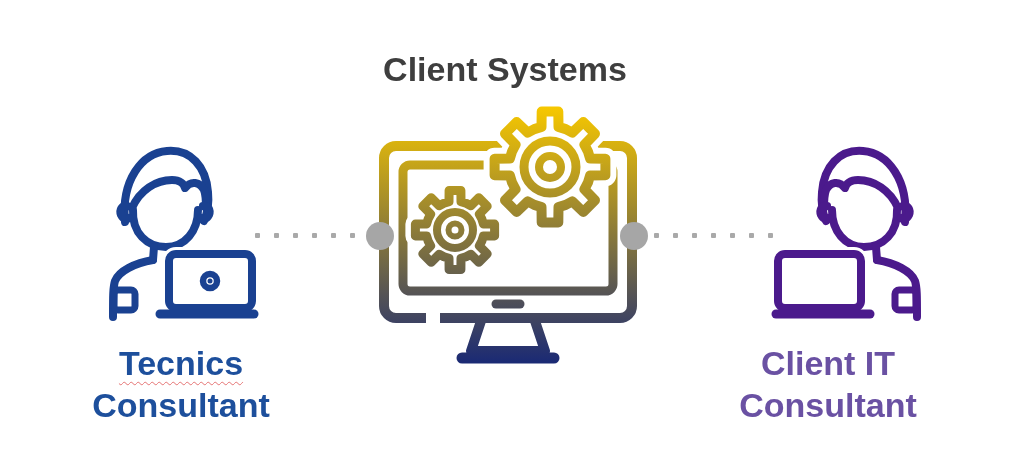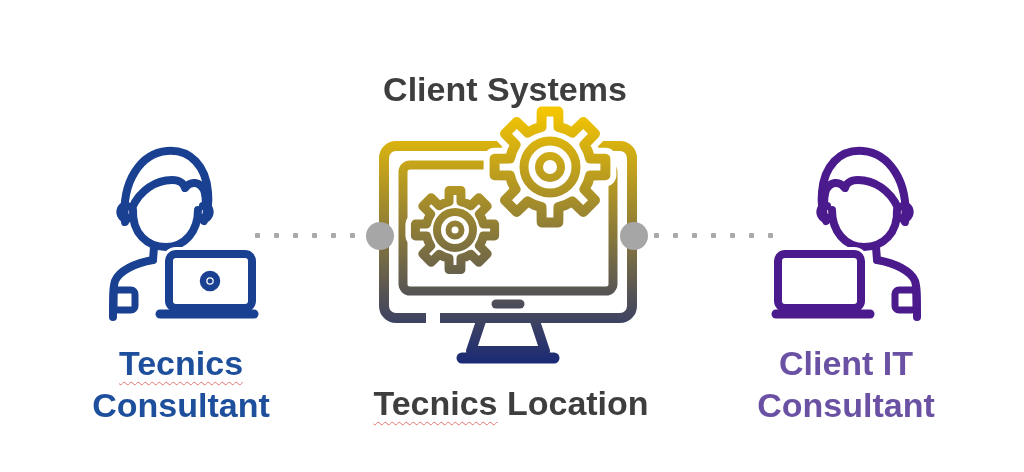--- a/index.html
+++ b/index.html
@@ -34,21 +34,21 @@
       <rect x="24" y="160" width="21" height="20" rx="4" stroke-width="7"></rect>
       <rect x="79" y="124" width="83" height="54" rx="7" stroke="#fff" stroke-width="14" fill="#fff"></rect>
       <rect x="79" y="124" width="83" height="54" rx="7" fill="#fff"></rect>
       <path d="M70,184 L164,184" stroke-width="9"></path>
     </g>
   </defs>
 </svg>
 
 <div id="canvas" style="background: rgb(255, 255, 255);">
 
-  <div class="title" style="left: 505px; top: 68px; color: rgb(62, 62, 62);">Client Systems</div>
+  <div class="title" style="left: 505px; top: 48px; color: rgb(62, 62, 62);">Client Systems</div>
 
   <div class="dots" style="left:255px;top:233px">
       <span class="dot" style="background: rgb(169, 169, 169);"></span>
       <span class="dot" style="background: rgb(169, 169, 169);"></span>
       <span class="dot" style="background: rgb(169, 169, 169);"></span>
       <span class="dot" style="background: rgb(169, 169, 169);"></span>
       <span class="dot" style="background: rgb(169, 169, 169);"></span>
       <span class="dot" style="background: rgb(169, 169, 169);"></span>
     </div>
   <div class="dots" style="left:654px;top:233px">
@@ -97,23 +97,19 @@
   </svg>
 
   <div class="endpoint" style="left: 366px; top: 222px; background: rgb(166, 166, 166);"></div>
   <div class="endpoint" style="left: 620px; top: 222px; background: rgb(166, 166, 166);"></div>
 
   <div class="label" style="left: 181px; top: 342px; color: rgb(29, 79, 156);">
     <div><span class="miss" style="text-decoration-color: rgb(229, 115, 115);">Tecnics</span></div>
     <div>Consultant</div>
   </div>
 
-  <div class="label" style="left: 511px; top: 382px; color: rgb(62, 62, 62);">
-    <span class="miss" style="text-decoration-color: rgb(229, 115, 115);">Tecnics</span>
-    <span>Location</span>
-  </div>
 
-  <div class="label" style="left: 846px; top: 342px; color: rgb(106, 81, 163);">
+  <div class="label" style="left: 828px; top: 342px; color: rgb(106, 81, 163);">
     <div>Client IT</div>
     <div>Consultant</div>
   </div>
 
 </div>
 
 </body></html>

